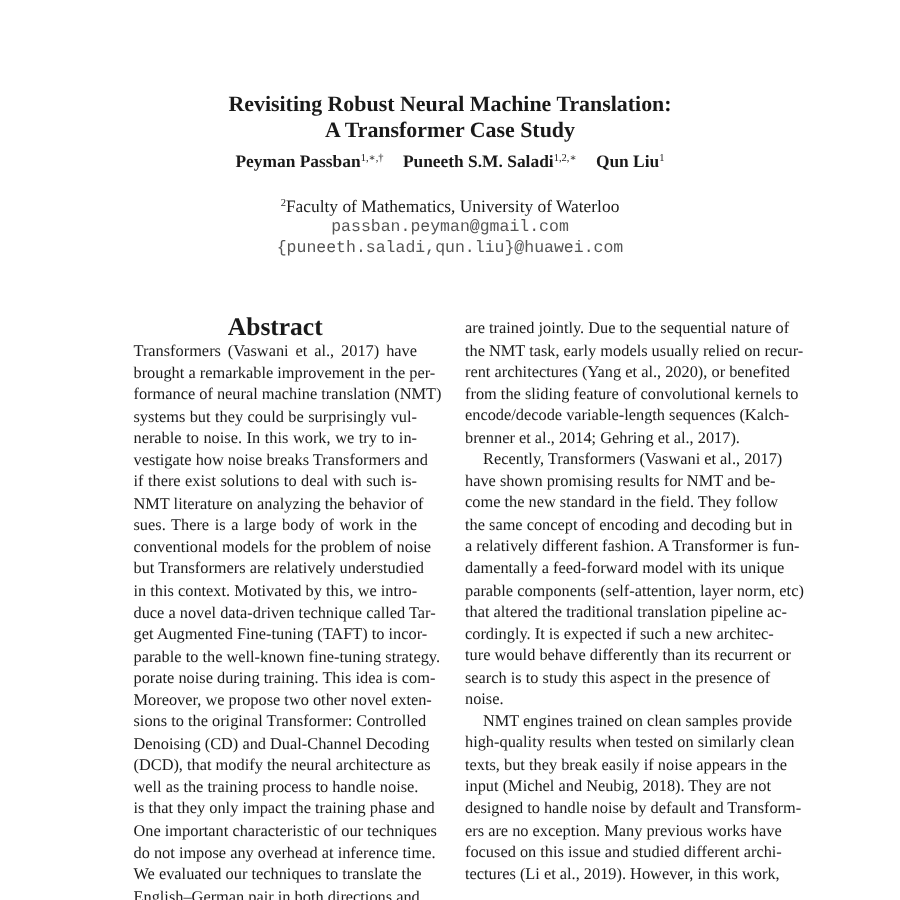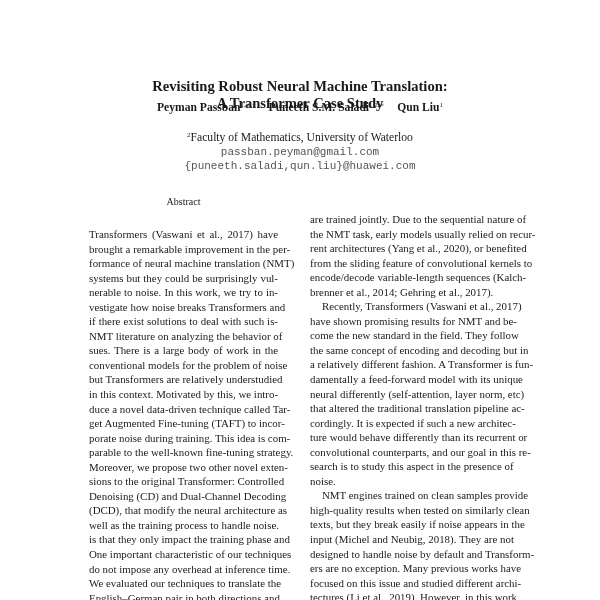--- a/index.html
+++ b/index.html
@@ -1,24 +1,24 @@
 <!DOCTYPE html>
 <html><head>
 <meta charset="utf-8">
 <style>
   html, body { margin: 0; padding: 0; background: #ffffff; }
   body { width: 600px; height: 600px; overflow: hidden; position: relative; color: #1a1a1a; font-family: "Liberation Serif", "DejaVu Serif", serif; }
-  .title { position: absolute; left: 0; width: 600px; top: 62px; text-align: center; font-weight: bold; font-size: 14.6px; line-height: 17px; margin-top: 16px; }
+  .title { position: absolute; left: 0; width: 600px; top: 62px; text-align: center; font-weight: bold; font-size: 14.6px; line-height: 17px; }
   .authors { position: absolute; left: 0; width: 600px; top: 101px; text-align: center; font-weight: bold; font-size: 11.6px; line-height: 14px; }
   .authors .au { margin: 0 5px; }
   .authors sup { font-weight: normal; font-size: 7px; vertical-align: 4px; line-height: 0; }
   .affils { position: absolute; left: 0; width: 600px; top: 131px; text-align: center; font-size: 11.6px; line-height: 14.2px; }
   .affils sup { font-size: 7px; vertical-align: 4px; line-height: 0; }
   .mono { font-family: "Liberation Mono", "DejaVu Sans Mono", monospace; color: #555; font-size: 11px; }
-  .abs-head { position: absolute; left: 89px; width: 189px; top: 196px; text-align: center; font-weight: normal; font-size: 10px; }
+  .abs-head { position: absolute; left: 89px; width: 189px; top: 208px; text-align: center; font-weight: bold; font-size: 17px; }
   .col { position: absolute; font-size: 10.9px; line-height: 14.55px; text-align: justify; hyphens: manual; }
   .col-left { left: 89px; width: 189px; top: 227px; }
   .col-right { left: 310px; width: 201px; top: 212px; }
   .line { display: block; text-align: justify; text-align-last: justify; white-space: nowrap; height: 14.55px; overflow: visible; }
   .line.last { text-align-last: left; }
 </style>
 </head>
 <body>
 
 <div class="title">
@@ -48,22 +48,22 @@
     <span class="line">nerable to noise. In this work, we try to in-</span>
     <span class="line">vestigate how noise breaks Transformers and</span>
     <span class="line">if there exist solutions to deal with such is-</span>
     <span class="line">NMT literature on analyzing the behavior of</span>
     <span class="line">sues. There is a large body of work in the</span>
     <span class="line">conventional models for the problem of noise</span>
     <span class="line">but Transformers are relatively understudied</span>
     <span class="line">in this context. Motivated by this, we intro-</span>
     <span class="line">duce a novel data-driven technique called Tar-</span>
     <span class="line">get Augmented Fine-tuning (TAFT) to incor-</span>
+    <span class="line">parable to the well-known fine-tuning strategy.</span>
     <span class="line">porate noise during training. This idea is com-</span>
-    <span class="line">parable to the well-known fine-tuning strategy.</span>
     <span class="line">Moreover, we propose two other novel exten-</span>
     <span class="line">sions to the original Transformer: Controlled</span>
     <span class="line">Denoising (CD) and Dual-Channel Decoding</span>
     <span class="line">(DCD), that modify the neural architecture as</span>
     <span class="line">well as the training process to handle noise.</span>
     <span class="line">is that they only impact the training phase and</span>
     <span class="line">One important characteristic of our techniques</span>
     <span class="line">do not impose any overhead at inference time.</span>
     <span class="line">We evaluated our techniques to translate the</span>
     <span class="line">English–German pair in both directions and</span>
@@ -75,25 +75,24 @@
     <span class="line">rent architectures (Yang et al., 2020), or benefited</span>
     <span class="line">from the sliding feature of convolutional kernels to</span>
     <span class="line">encode/decode variable-length sequences (Kalch-</span>
     <span class="line last">brenner et al., 2014; Gehring et al., 2017).</span>
     <span class="line" style="padding-left: 12px;">Recently, Transformers (Vaswani et al., 2017)</span>
     <span class="line">have shown promising results for NMT and be-</span>
     <span class="line">come the new standard in the field. They follow</span>
     <span class="line">the same concept of encoding and decoding but in</span>
     <span class="line">a relatively different fashion. A Transformer is fun-</span>
     <span class="line">damentally a feed-forward model with its unique</span>
-    <span class="line">neural differently (self-attention, layer norm, etc)</span>
+    <span class="line">parable components (self-attention, layer norm, etc)</span>
     <span class="line">that altered the traditional translation pipeline ac-</span>
     <span class="line">cordingly. It is expected if such a new architec-</span>
     <span class="line">ture would behave differently than its recurrent or</span>
-    <span class="line">convolutional counterparts, and our goal in this re-</span>
     <span class="line">search is to study this aspect in the presence of</span>
     <span class="line last">noise.</span>
     <span class="line" style="padding-left: 12px;">NMT engines trained on clean samples provide</span>
     <span class="line">high-quality results when tested on similarly clean</span>
     <span class="line">texts, but they break easily if noise appears in the</span>
     <span class="line">input (Michel and Neubig, 2018). They are not</span>
     <span class="line">designed to handle noise by default and Transform-</span>
     <span class="line">ers are no exception. Many previous works have</span>
     <span class="line">focused on this issue and studied different archi-</span>
     <span class="line">tectures (Li et al., 2019). However, in this work,</span>

